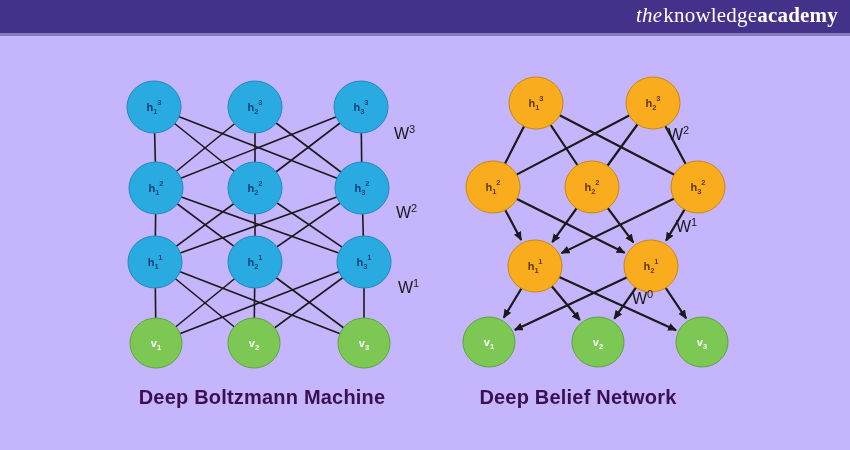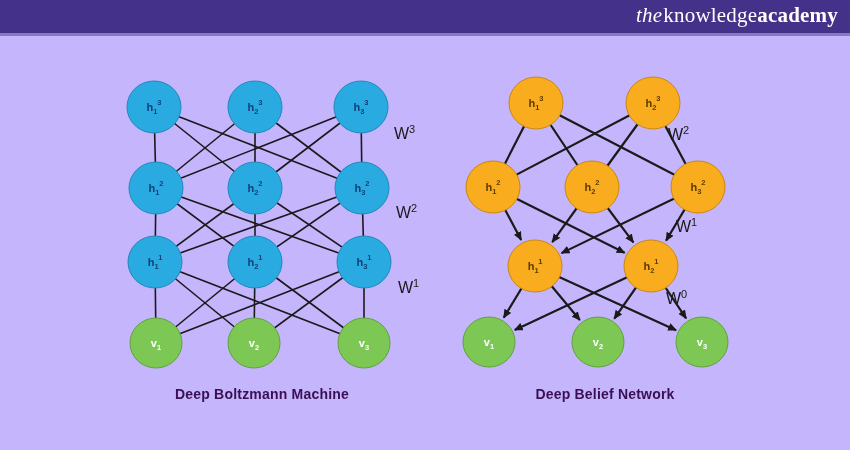--- a/index.html
+++ b/index.html
@@ -15,24 +15,24 @@
     position:absolute; right:12px; top:3px;
     font-family:"Liberation Serif", serif; font-size:21px; color:#ffffff;
     letter-spacing:0.2px; white-space:nowrap;
   }
   .logo .logo-the { font-style:italic; font-weight:400; margin-right:1px; }
   .logo .logo-knowledge { font-weight:400; }
   .logo .logo-academy { font-weight:700; }
   #diagram-svg { position:absolute; left:0; top:0; }
   .caption {
     position:absolute; top:386px; width:300px; text-align:center;
-    font-size:14px; font-weight:700; color:#3A1053; letter-spacing:0.2px;
+    font-size:20px; font-weight:700; color:#3A1053; letter-spacing:0.2px;
   }
   #caption-dbm { left:112px; }
-  #caption-dbn { left:455px; }
+  #caption-dbn { left:428px; }
   .wlabel {
     position:absolute; font-size:16px; color:#1a1a1a;
     font-family:"Liberation Sans", sans-serif; line-height:1;
   }
   .wlabel sup { font-size:11px; }
 </style>
 </head>
 <body>
 
 <div class="page">
@@ -186,18 +186,18 @@
         </g>
       </g>
     </svg>
 
   <div id="weight-labels">
       <span class="wlabel" style="left: 394px; top: 124px;">W<sup>3</sup></span>
       <span class="wlabel" style="left: 396px; top: 203px;">W<sup>2</sup></span>
       <span class="wlabel" style="left: 398px; top: 278px;">W<sup>1</sup></span>
       <span class="wlabel" style="left: 668px; top: 125px;">W<sup>2</sup></span>
       <span class="wlabel" style="left: 676px; top: 217px;">W<sup>1</sup></span>
-      <span class="wlabel" style="left: 666px; top: 289px;">W<sup>0</sup></span>
+      <span class="wlabel" style="left: 632px; top: 289px;">W<sup>0</sup></span>
     </div>
 
   <div class="caption" id="caption-dbm">Deep Boltzmann Machine</div>
   <div class="caption" id="caption-dbn">Deep Belief Network</div>
 </div>
 
 </body></html>

